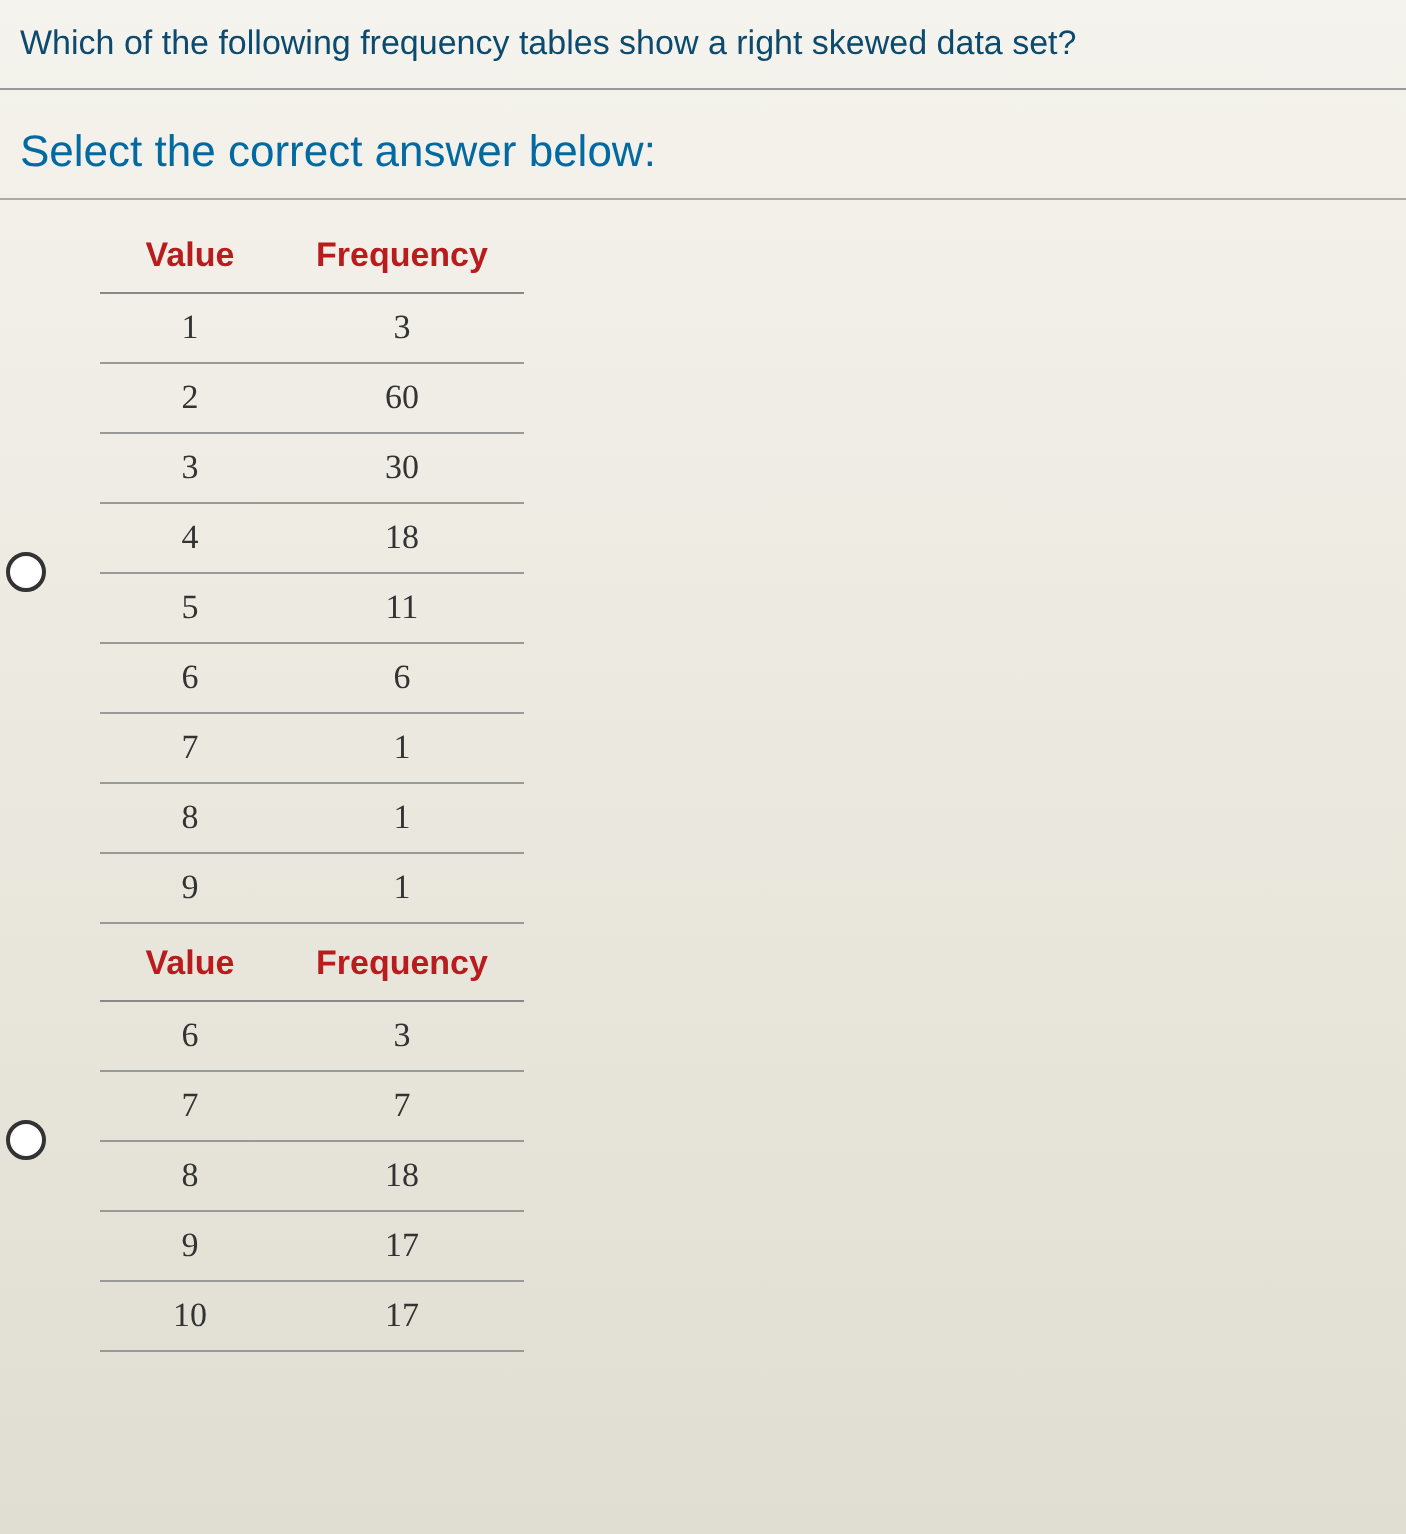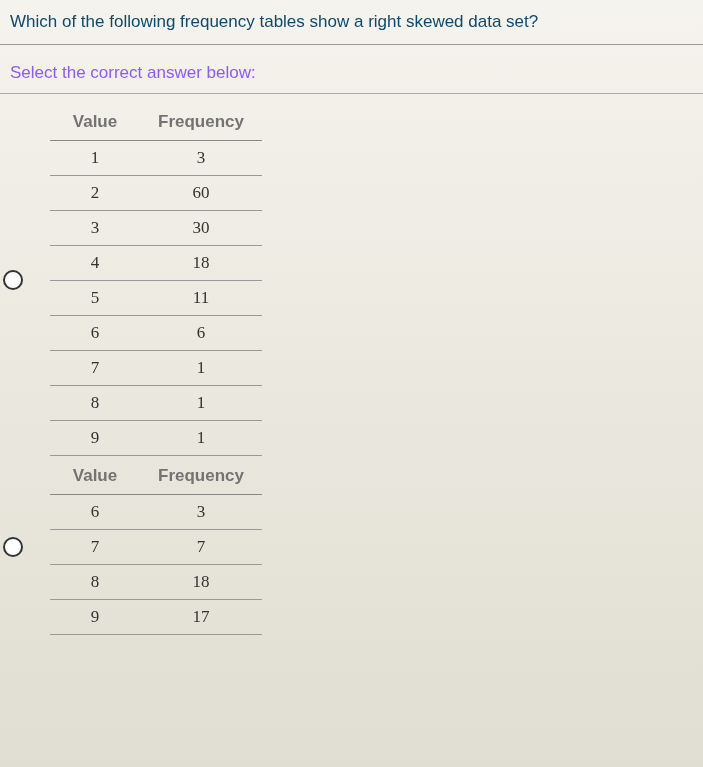--- a/index.html
+++ b/index.html
@@ -16,22 +16,22 @@
       overflow: hidden;
     }
     .question {
       padding: 12px 10px;
       font-size: 17px;
       color: #0c4a6e;
       border-bottom: 1px solid #999;
     }
     .instruction {
       padding: 18px 10px 10px 10px;
-      font-size: 17px;
-      color: #8b5cf6;
+      font-size: 22px;
+      color: #0369a1;
       border-bottom: 1px solid #aaa;
     }
     .options {
       padding-top: 10px;
     }
     .radio {
       width: 20px;
       height: 20px;
       border: 2px solid #333;
       border-radius: 50%;
@@ -41,21 +41,21 @@
     }
     .table-container {
       margin-left: 50px;
     }
     table {
       border-collapse: collapse;
     }
     th {
       font-weight: bold;
       font-size: 17px;
-      color: #737373;
+      color: #b91c1c;
       padding: 8px 18px;
       text-align: center;
       border-bottom: 1px solid #888;
     }
     td {
       font-size: 17px;
       color: #333;
       padding: 7px 18px;
       text-align: center;
       border-bottom: 1px solid #999;
@@ -162,18 +162,22 @@
               <td>7</td>
             </tr>
           <tr>
               <td>8</td>
               <td>18</td>
             </tr>
           <tr>
               <td>9</td>
               <td>17</td>
             </tr>
+          <tr>
+              <td>10</td>
+              <td>17</td>
+            </tr>
         </tbody>
       </table>
     </div>
   </div>
 
 </div>
 
 </body></html>

